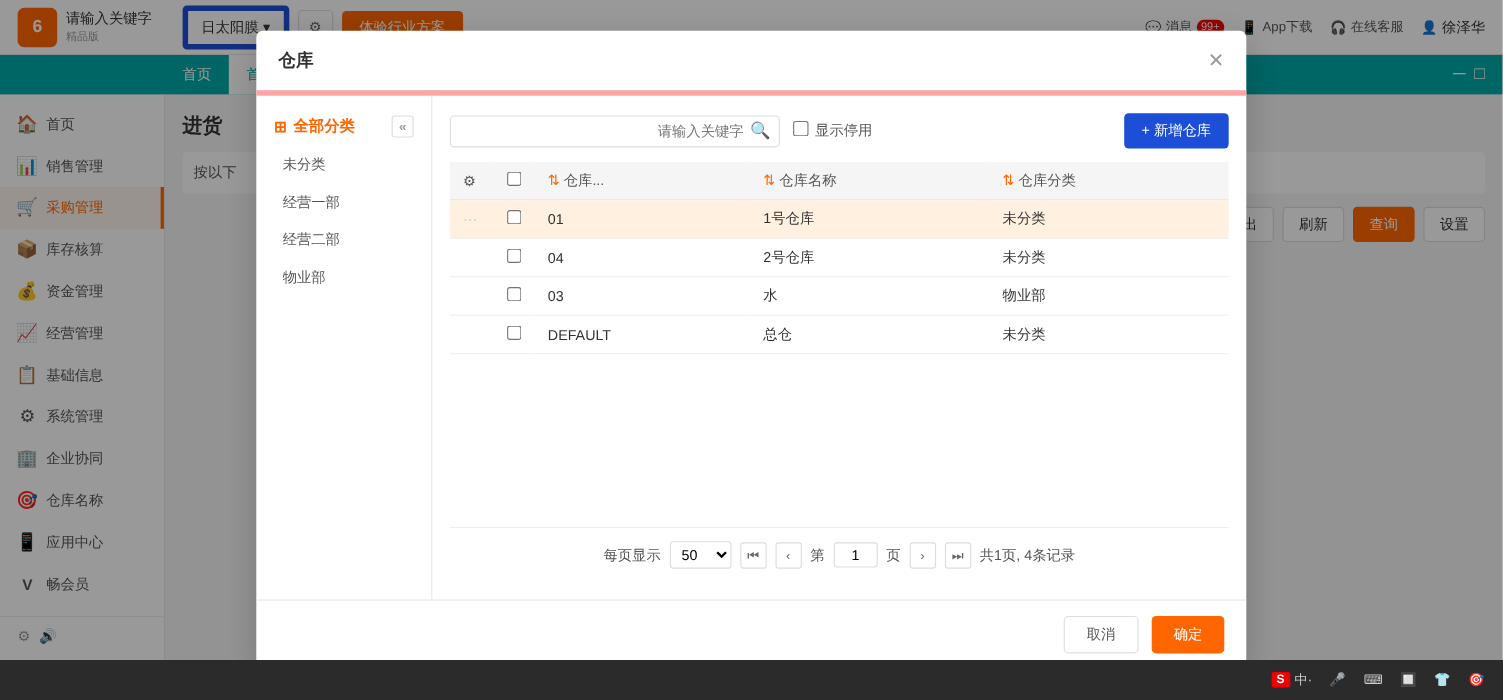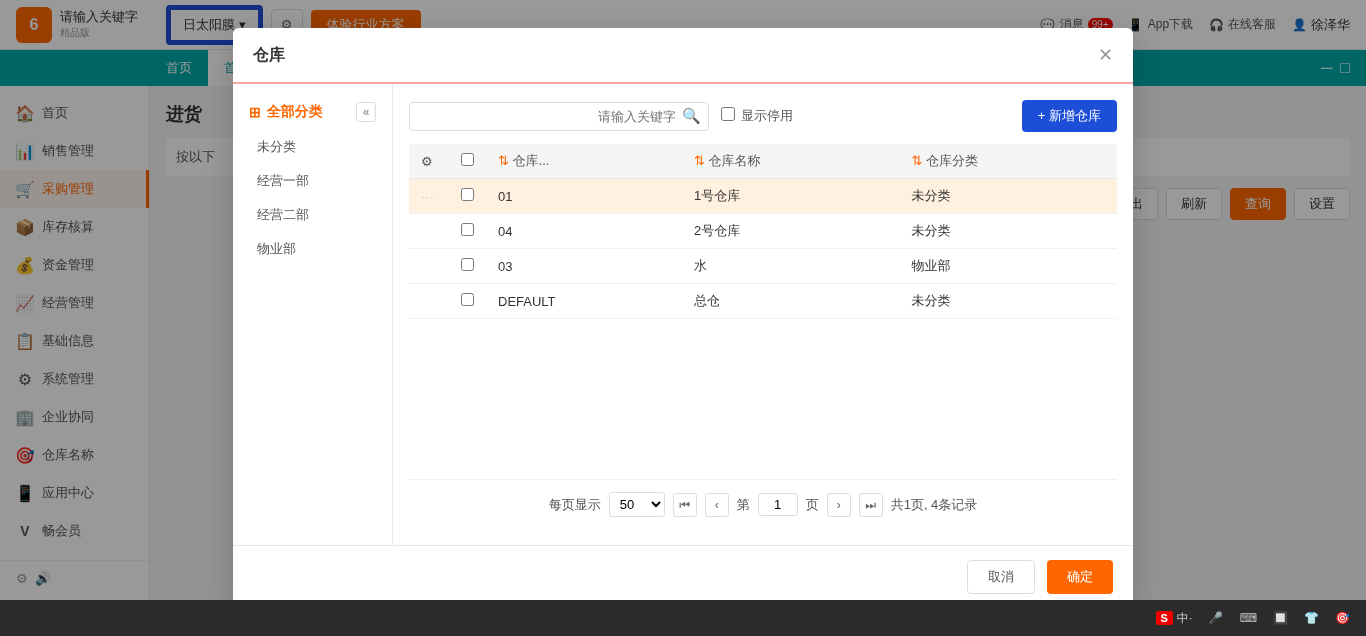--- a/index.html
+++ b/index.html
@@ -121,21 +121,21 @@
       border-radius: 6px;
       width: 900px;
       min-height: 580px;
       box-shadow: 0 8px 32px rgba(0,0,0,0.18);
       display: flex;
       flex-direction: column;
       position: relative;
     }
     .dialog-header {
       padding: 16px 20px;
-      border-bottom: 2px solid #fca5a5;
+      border-bottom: 5px solid #fca5a5;
       display: flex;
       align-items: center;
       justify-content: space-between;
     }
     .dialog-title { font-size: 16px; font-weight: bold; color: #333; }
     .dialog-close { cursor: pointer; color: #999; font-size: 18px; }
     .dialog-body { display: flex; flex: 1; }
 
     
     .dialog-sidebar {

